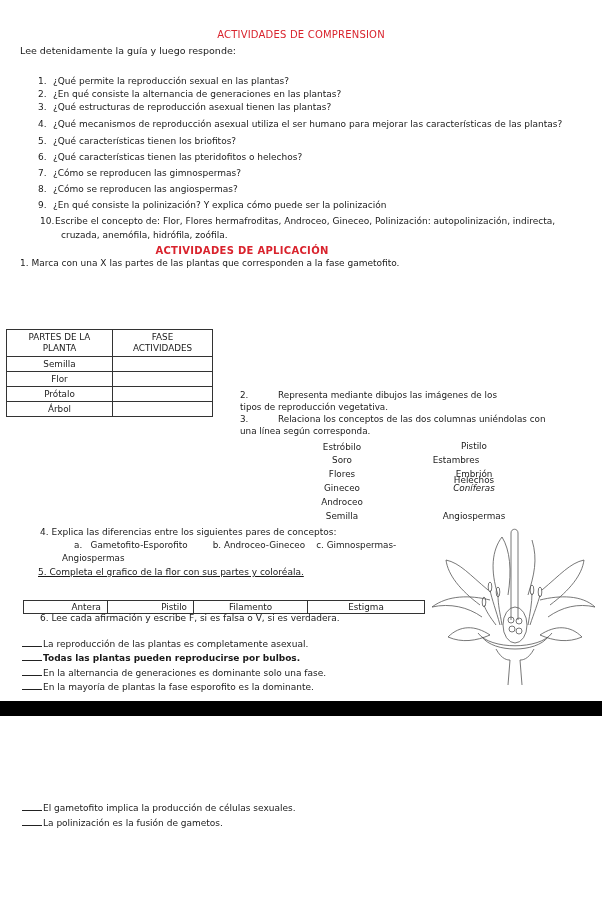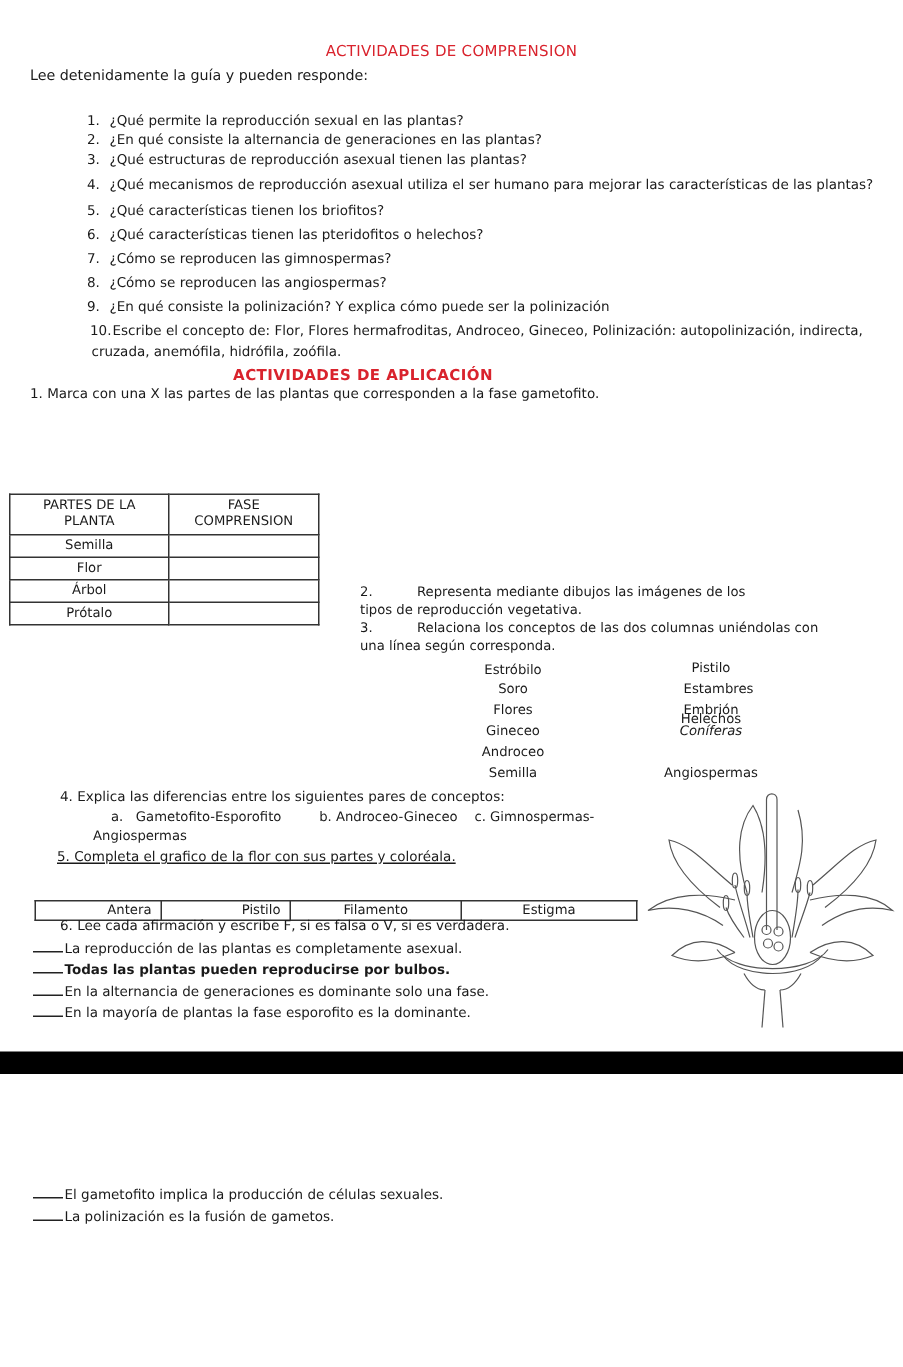--- a/index.html
+++ b/index.html
@@ -2,21 +2,21 @@
 <html><head>
 <meta charset="utf-8">
 <style>
   * { box-sizing: border-box; margin: 0; padding: 0; }
   html, body { width: 602px; height: 911px; background: #ffffff; overflow: hidden; }
   body { position: relative; font-family: "DejaVu Sans", sans-serif; color: #1a1a1a; font-size: 9.2px; }
   .abs { position: absolute; white-space: nowrap; }
   .red { color: #d9232d; }
   .title1 { top: 29px; left: 0; width: 602px; text-align: center; font-size: 10px; letter-spacing: 0.2px; }
   .intro { top: 45px; left: 20px; font-size: 9.5px; }
-  .q { left: 38px; font-size: 9px; margin-left: 20px; }
+  .q { left: 38px; font-size: 9px; }
   .q .num { display: inline-block; width: 15px; }
   .q10cont { left: 53px; font-size: 9px; }
   .title2 { top: 245px; left: 0; width: 484px; text-align: center; font-size: 10px; font-weight: bold; letter-spacing: 0.3px; }
   .act1 { top: 258px; left: 20px; font-size: 9px; }
 
   table.gt { position: absolute; top: 285px; left: 6px; border-collapse: collapse; font-size: 8.8px; margin-top: 44px; }
   table.gt td, table.gt th { border: 1px solid #333; text-align: center; font-weight: normal; padding: 0 4px; }
   table.gt th { height: 27px; line-height: 11px; }
   table.gt td { height: 15px; line-height: 13px; }
   table.gt .c1 { width: 106px; }
@@ -25,87 +25,87 @@
   .a2 { left: 240px; font-size: 8.8px; }
   .col { font-size: 8.8px; text-align: center; width: 110px; }
 
   table.fp { position: absolute; top: 600px; left: 23px; border-collapse: collapse; font-size: 8.8px; }
   table.fp td { border: 1px solid #333; height: 13px; line-height: 12px; padding: 0 6px; }
   table.fp td.w1 { width: 84px; text-align: right; }
   table.fp td.w2 { width: 86px; text-align: right; }
   table.fp td.w3 { width: 114px; text-align: center; }
   table.fp td.w4 { width: 117px; text-align: center; }
 
-  .tf { left: 22px; font-size: 9px; }
+  .tf { left: 22px; font-size: 9px; margin-top: 12px; }
   .blank { display: inline-block; width: 20px; border-bottom: 1px solid #222; height: 8px; vertical-align: baseline; margin-right: 1px; }
 
   .blackbar { position: absolute; top: 701px; left: 0; width: 602px; height: 15px; background: #000; }
   svg.flower { position: absolute; left: 430px; top: 525px; }
 </style>
 </head>
 <body>
 
 <div class="abs title1 red">ACTIVIDADES DE COMPRENSION</div>
-<div class="abs intro">Lee detenidamente la guía y pueden responde:</div>
+<div class="abs intro">Lee detenidamente la guía y luego responde:</div>
 
 <div class="abs q" style="top:76px"><span class="num">1.</span><span>¿Qué permite la reproducción sexual en las plantas?</span></div>
 <div class="abs q" style="top:89px"><span class="num">2.</span><span>¿En qué consiste la alternancia de generaciones en las plantas?</span></div>
 <div class="abs q" style="top:102px"><span class="num">3.</span><span>¿Qué estructuras de reproducción asexual tienen las plantas?</span></div>
 <div class="abs q" style="top:119px"><span class="num">4.</span><span>¿Qué mecanismos de reproducción asexual utiliza el ser humano para mejorar las características de las plantas?</span></div>
 <div class="abs q" style="top:136px"><span class="num">5.</span><span>¿Qué características tienen los briofitos?</span></div>
 <div class="abs q" style="top:152px"><span class="num">6.</span><span>¿Qué características tienen las pteridofitos o helechos?</span></div>
 <div class="abs q" style="top:168px"><span class="num">7.</span><span>¿Cómo se reproducen las gimnospermas?</span></div>
 <div class="abs q" style="top:184px"><span class="num">8.</span><span>¿Cómo se reproducen las angiospermas?</span></div>
 <div class="abs q" style="top:200px"><span class="num">9.</span><span>¿En qué consiste la polinización? Y explica cómo puede ser la polinización</span></div>
 <div class="abs q" style="top:216px; left:40px;"><span class="num">10.</span><span>Escribe el concepto de: Flor, Flores hermafroditas, Androceo, Gineceo, Polinización: autopolinización, indirecta,</span></div>
 <div class="abs q10cont" style="top:230px; left:61px;">cruzada, anemófila, hidrófila, zoófila.</div>
 
 <div class="abs title2 red">ACTIVIDADES DE APLICACIÓN</div>
 <div class="abs act1">1.    Marca con una X las partes de las plantas que corresponden a la fase gametofito.</div>
 
 <table class="gt">
   <tbody>
       <tr>
     <th class="c1"><span>PARTES DE LA</span><br><span>PLANTA</span></th>
-    <th class="c2"><span>FASE</span><br><span>COMPRENSION</span></th>
+    <th class="c2"><span>FASE</span><br><span>ACTIVIDADES</span></th>
   </tr>
   <tr>
         <td>Semilla</td>
         <td></td>
       </tr>
   <tr>
         <td>Flor</td>
         <td></td>
       </tr>
   <tr>
-        <td>Árbol</td>
+        <td>Prótalo</td>
         <td></td>
       </tr>
   <tr>
-        <td>Prótalo</td>
+        <td>Árbol</td>
         <td></td>
       </tr>
 </tbody>
   </table>
 
 <div class="abs a2" style="top:390px"><span style="display:inline-block;width:38px;">2.</span><span>Representa mediante dibujos las imágenes de los</span></div>
 <div class="abs a2" style="top:402px">tipos de reproducción vegetativa.</div>
 
 <div class="abs a2" style="top:414px"><span style="display:inline-block;width:38px;">3.</span><span>Relaciona los conceptos de las dos columnas uniéndolas con</span></div>
 <div class="abs a2" style="top:426px">una línea según corresponda.</div>
 
 <div class="abs col" style="top:442px; left:287px;">Estróbilo</div>
 <div class="abs col" style="top:455px; left:287px;">Soro</div>
 <div class="abs col" style="top:469px; left:287px;">Flores</div>
 <div class="abs col" style="top:483px; left:287px;">Gineceo</div>
 <div class="abs col" style="top:497px; left:287px;">Androceo</div>
 <div class="abs col" style="top:511px; left:287px;">Semilla</div>
 
 <div class="abs col" style="top:441px; left:419px;">Pistilo</div>
-<div class="abs col" style="top:455px; left:424px;">Estambres</div>
+<div class="abs col" style="top:455px; left:401px;">Estambres</div>
 <div class="abs col" style="top:469px; left:419px;">Embrión</div>
 <div class="abs col" style="top:483px; left:419px; font-style:italic;">Coníferas</div>
 <div class="abs col" style="top:475px; left:419px;">Helechos</div>
 <div class="abs col" style="top:511px; left:419px;">Angiospermas</div>
 
 <div class="abs" style="top:527px; left:40px; font-size:9px;">4.   Explica las diferencias entre los siguientes pares de conceptos:</div>
 <div class="abs" style="top:540px; left:42px; font-size:8.8px; white-space:pre;margin-left:32px;">a.   Gametofito-Esporofito         b. Androceo-Gineceo    c. Gimnospermas-</div>
 <div class="abs" style="top:553px; left:62px; font-size:8.8px;">Angiospermas</div>
 
 <div class="abs" style="top:567px; left:38px; font-size:9px; text-decoration: underline; text-decoration-thickness: 0.5px;">5.   Completa el grafico de la flor con sus partes y coloréala.</div>

